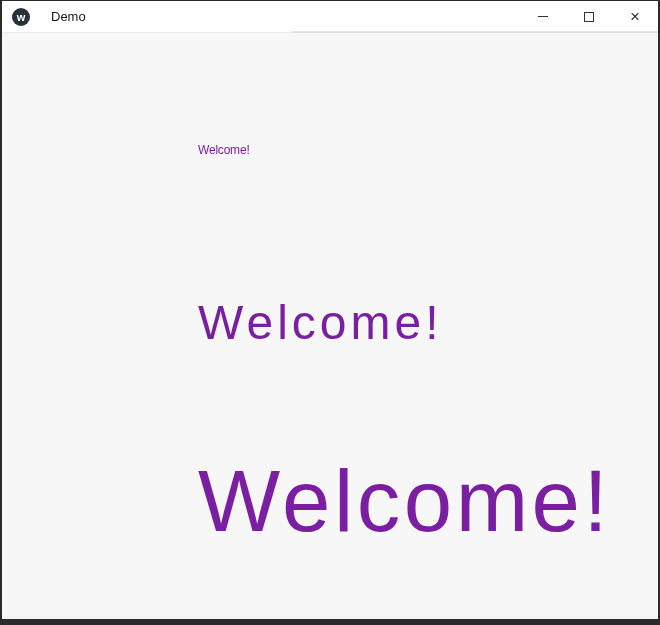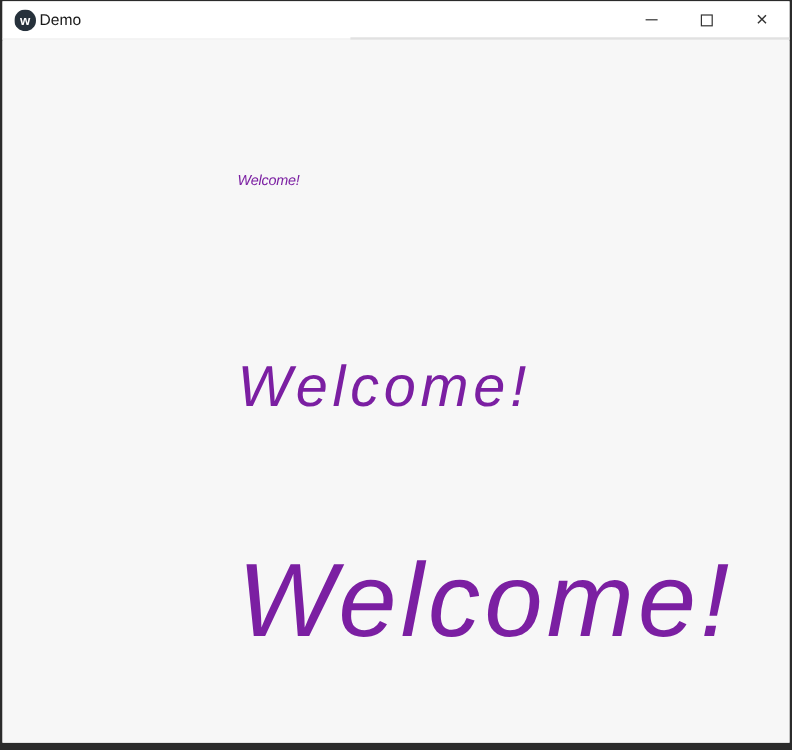--- a/index.html
+++ b/index.html
@@ -33,21 +33,21 @@
   }
   .titlebar-shadow-segment{
     position:absolute;bottom:-1px;left:290px;right:0;height:2px;
     background:#d9d9d9;opacity:.7;
   }
   .app-icon{
     width:18px;height:18px;margin-left:10px;flex:0 0 auto;
     display:block;
   }
   .window-title{
-    margin-left:3px;
+    margin-left:21px;
     font-size:13px;color:var(--title-text);
     line-height:32px;
     white-space:nowrap;
   }
   .controls{
     margin-left:auto;height:100%;
     display:flex;align-items:stretch;
   }
   .ctrl-btn{
     width:46px;height:100%;
@@ -63,21 +63,20 @@
   
   .content{
     position:absolute;top:33px;left:0;right:0;bottom:0;
     background:var(--content-bg);
   }
   .welcome{
     position:absolute;
     color:var(--accent-purple);
     line-height:1;
     white-space:nowrap;
-    font-style:italic;
   }
   .welcome-small{
     left:196px;top:110px;      
     font-size:12px;font-weight:500;letter-spacing:-0.2px;
   }
   .welcome-medium{
     left:196px;top:265px;      
     font-size:48px;font-weight:300;letter-spacing:4px;
   }
   .welcome-large{

